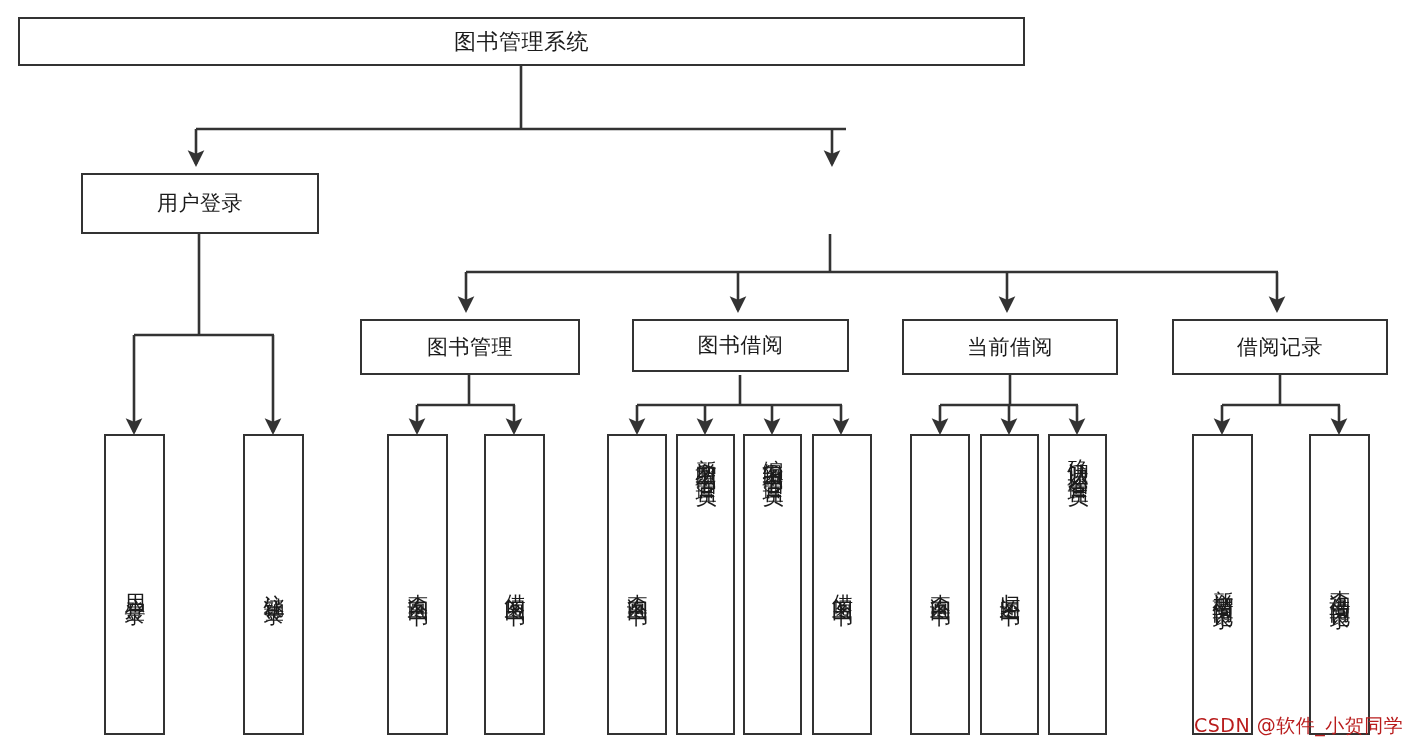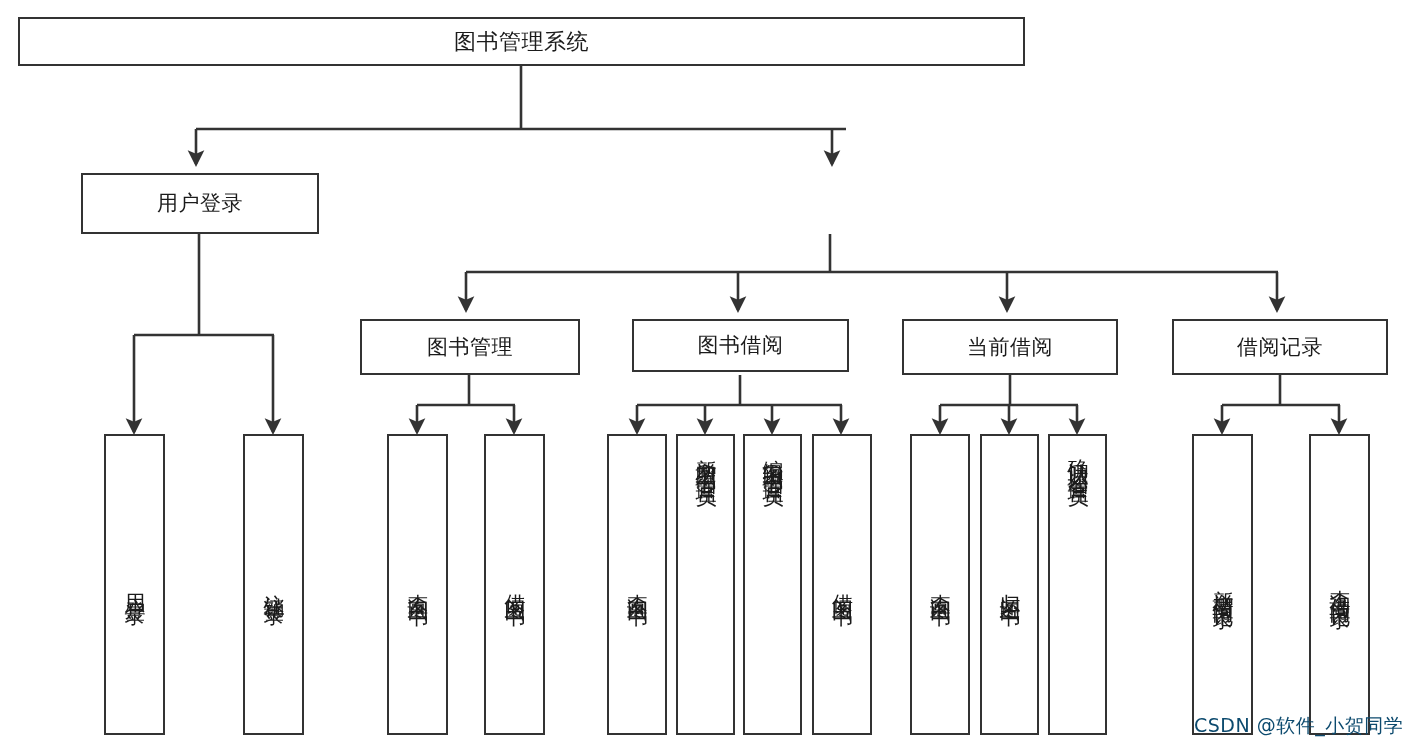--- a/index.html
+++ b/index.html
@@ -52,21 +52,21 @@
     letter-spacing: 4px;
     line-height: 1;
     white-space: nowrap;
     text-align: left;
     margin-top: 6px;
   }
   .node.vert.center { align-items: center; }
   .node.vert.center .label { margin-top: 0; }
   .watermark {
     position: absolute;
-    color: #0c4a6e;
+    color: #b91c1c;
     font-size: 19px;
     letter-spacing: 0.5px;
     white-space: nowrap;
     z-index: 3;
     font-family: "DejaVu Sans", "Liberation Sans", sans-serif;
   }
 </style>
 </head>
 <body>
 

